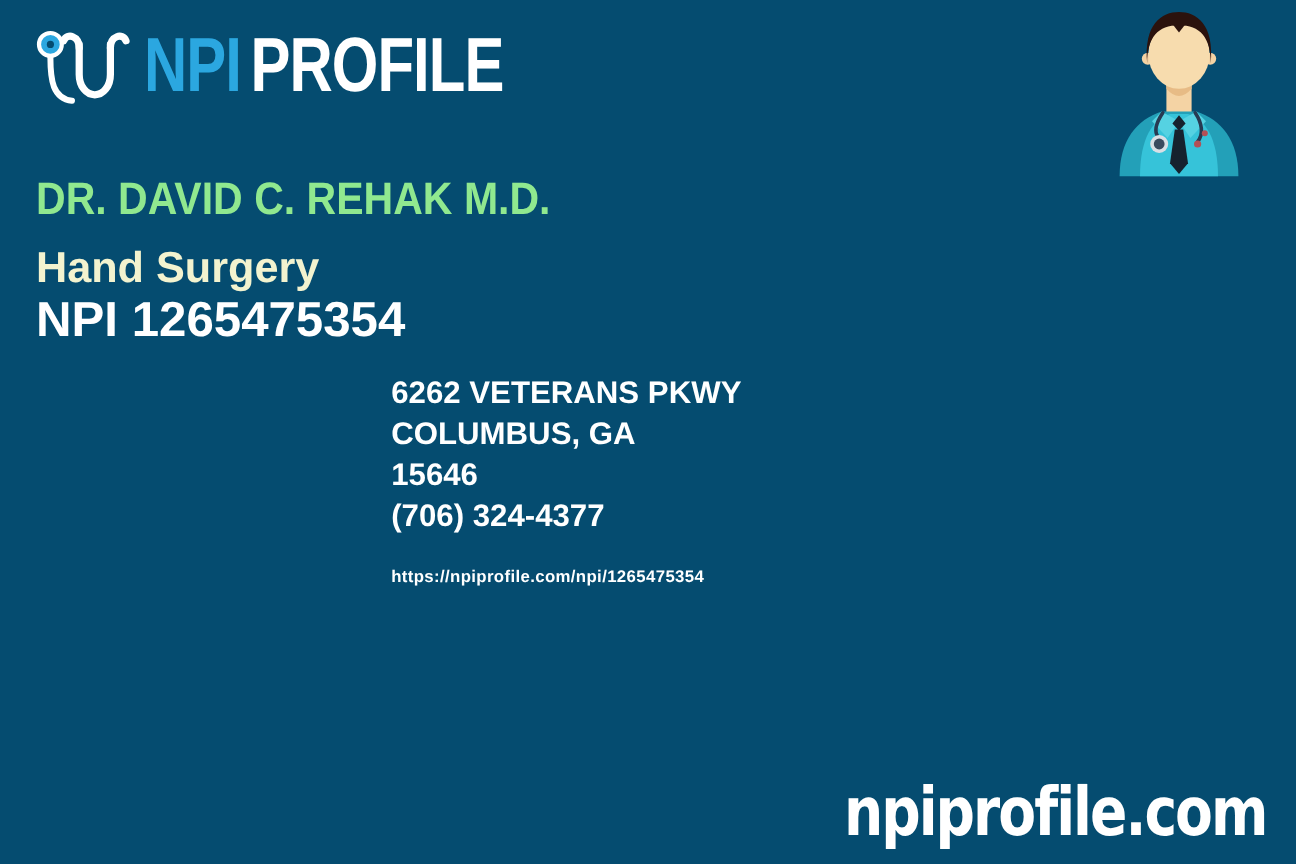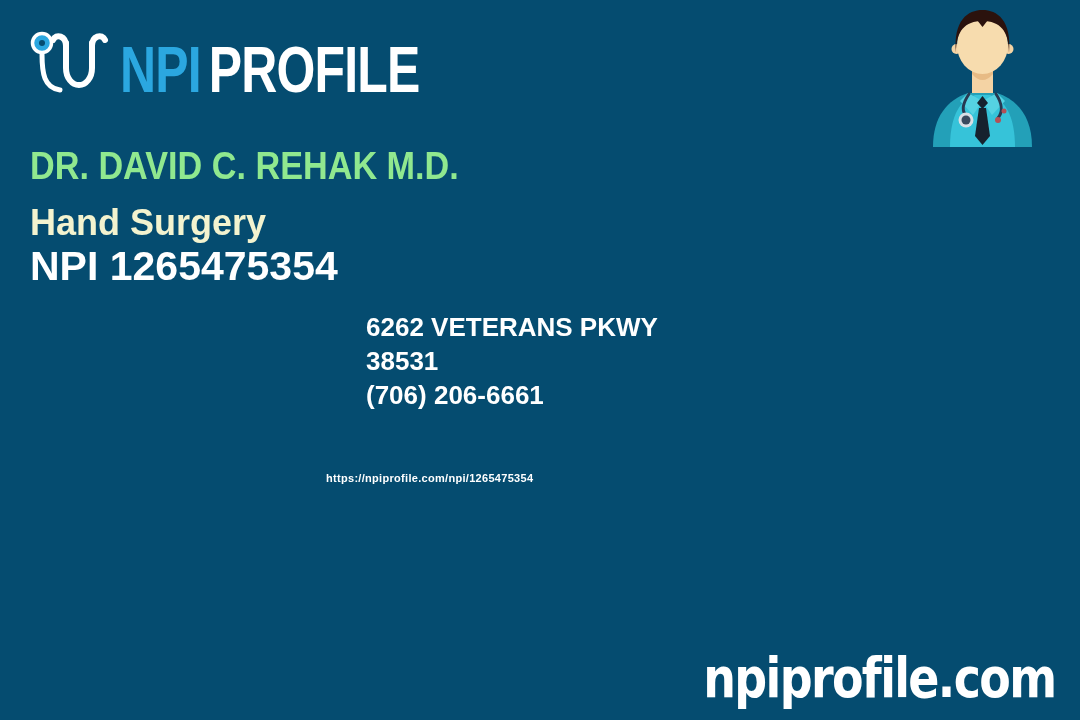--- a/index.html
+++ b/index.html
@@ -11,21 +11,21 @@
   .card {
     position: relative;
     width: 1080px; height: 720px;
     background: var(--background, #054c70);
     overflow: hidden;
   }
 
   
   .logo {
     position: absolute; left: 28px; top: 22px;
-    display: flex; align-items: flex-end; height: 80px;
+    display: flex; align-items: flex-start; height: 80px;
   }
   .logo svg { width: 88px; height: 74px; display: block; }
   .logo-text {
     font-size: 64px; font-weight: bold; letter-spacing: -1px;
     transform: scaleX(0.78); transform-origin: left center;
     white-space: nowrap; line-height: 1;
     margin-left: 4px;
   }
   .logo-text .npi { color: var(--accent-blue, #2ba7e0); }
   .logo-text .profile { color: var(--text-white, #ffffff); margin-left: 10px; }
@@ -56,28 +56,27 @@
     font-size: 41px; font-weight: bold; line-height: 1.1;
     color: var(--text-white, #ffffff);
     white-space: nowrap;
   }
 
   
   .address-block {
     position: absolute; left: 326px; top: 310px;
     font-size: 26px; font-weight: 600; line-height: 34px;
     color: var(--text-white, #ffffff);
-    margin-left: 40px;
   }
   .address-block div { white-space: nowrap; }
 
   
   .profile-url {
     position: absolute; left: 326px; top: 472px;
-    font-size: 11px; font-weight: 600; letter-spacing: 0.3px;
+    font-size: 14px; font-weight: 600; letter-spacing: 0.3px;
     color: var(--text-white, #ffffff);
     text-decoration: none; white-space: nowrap;
   }
 
   
   .site-wordmark {
     position: absolute; right: 25px; bottom: 14px;
     font-family: "DejaVu Sans", sans-serif;
     font-size: 56px; font-weight: bold; letter-spacing: -2px;
     color: var(--text-white, #ffffff);
@@ -134,21 +133,22 @@
       <circle cx="74" cy="103" r="2.5" fill="#b45056"></circle>
     </svg>
   </div>
 
   <h1 class="doctor-name">DR. DAVID C. REHAK M.D.</h1>
   <div class="specialty">Hand Surgery</div>
   <div class="npi-number">NPI 1265475354</div>
 
   <div class="address-block">
     <div>6262 VETERANS PKWY</div>
-    <div>38531</div>
-    <div>(706) 206-6661</div>
+    <div>COLUMBUS, GA</div>
+    <div>15646</div>
+    <div>(706) 324-4377</div>
   </div>
 
   <a class="profile-url" href="#">https://npiprofile.com/npi/1265475354</a>
 
   <div class="site-wordmark">npiprofile.com</div>
 
 </div>
 
 </body></html>

